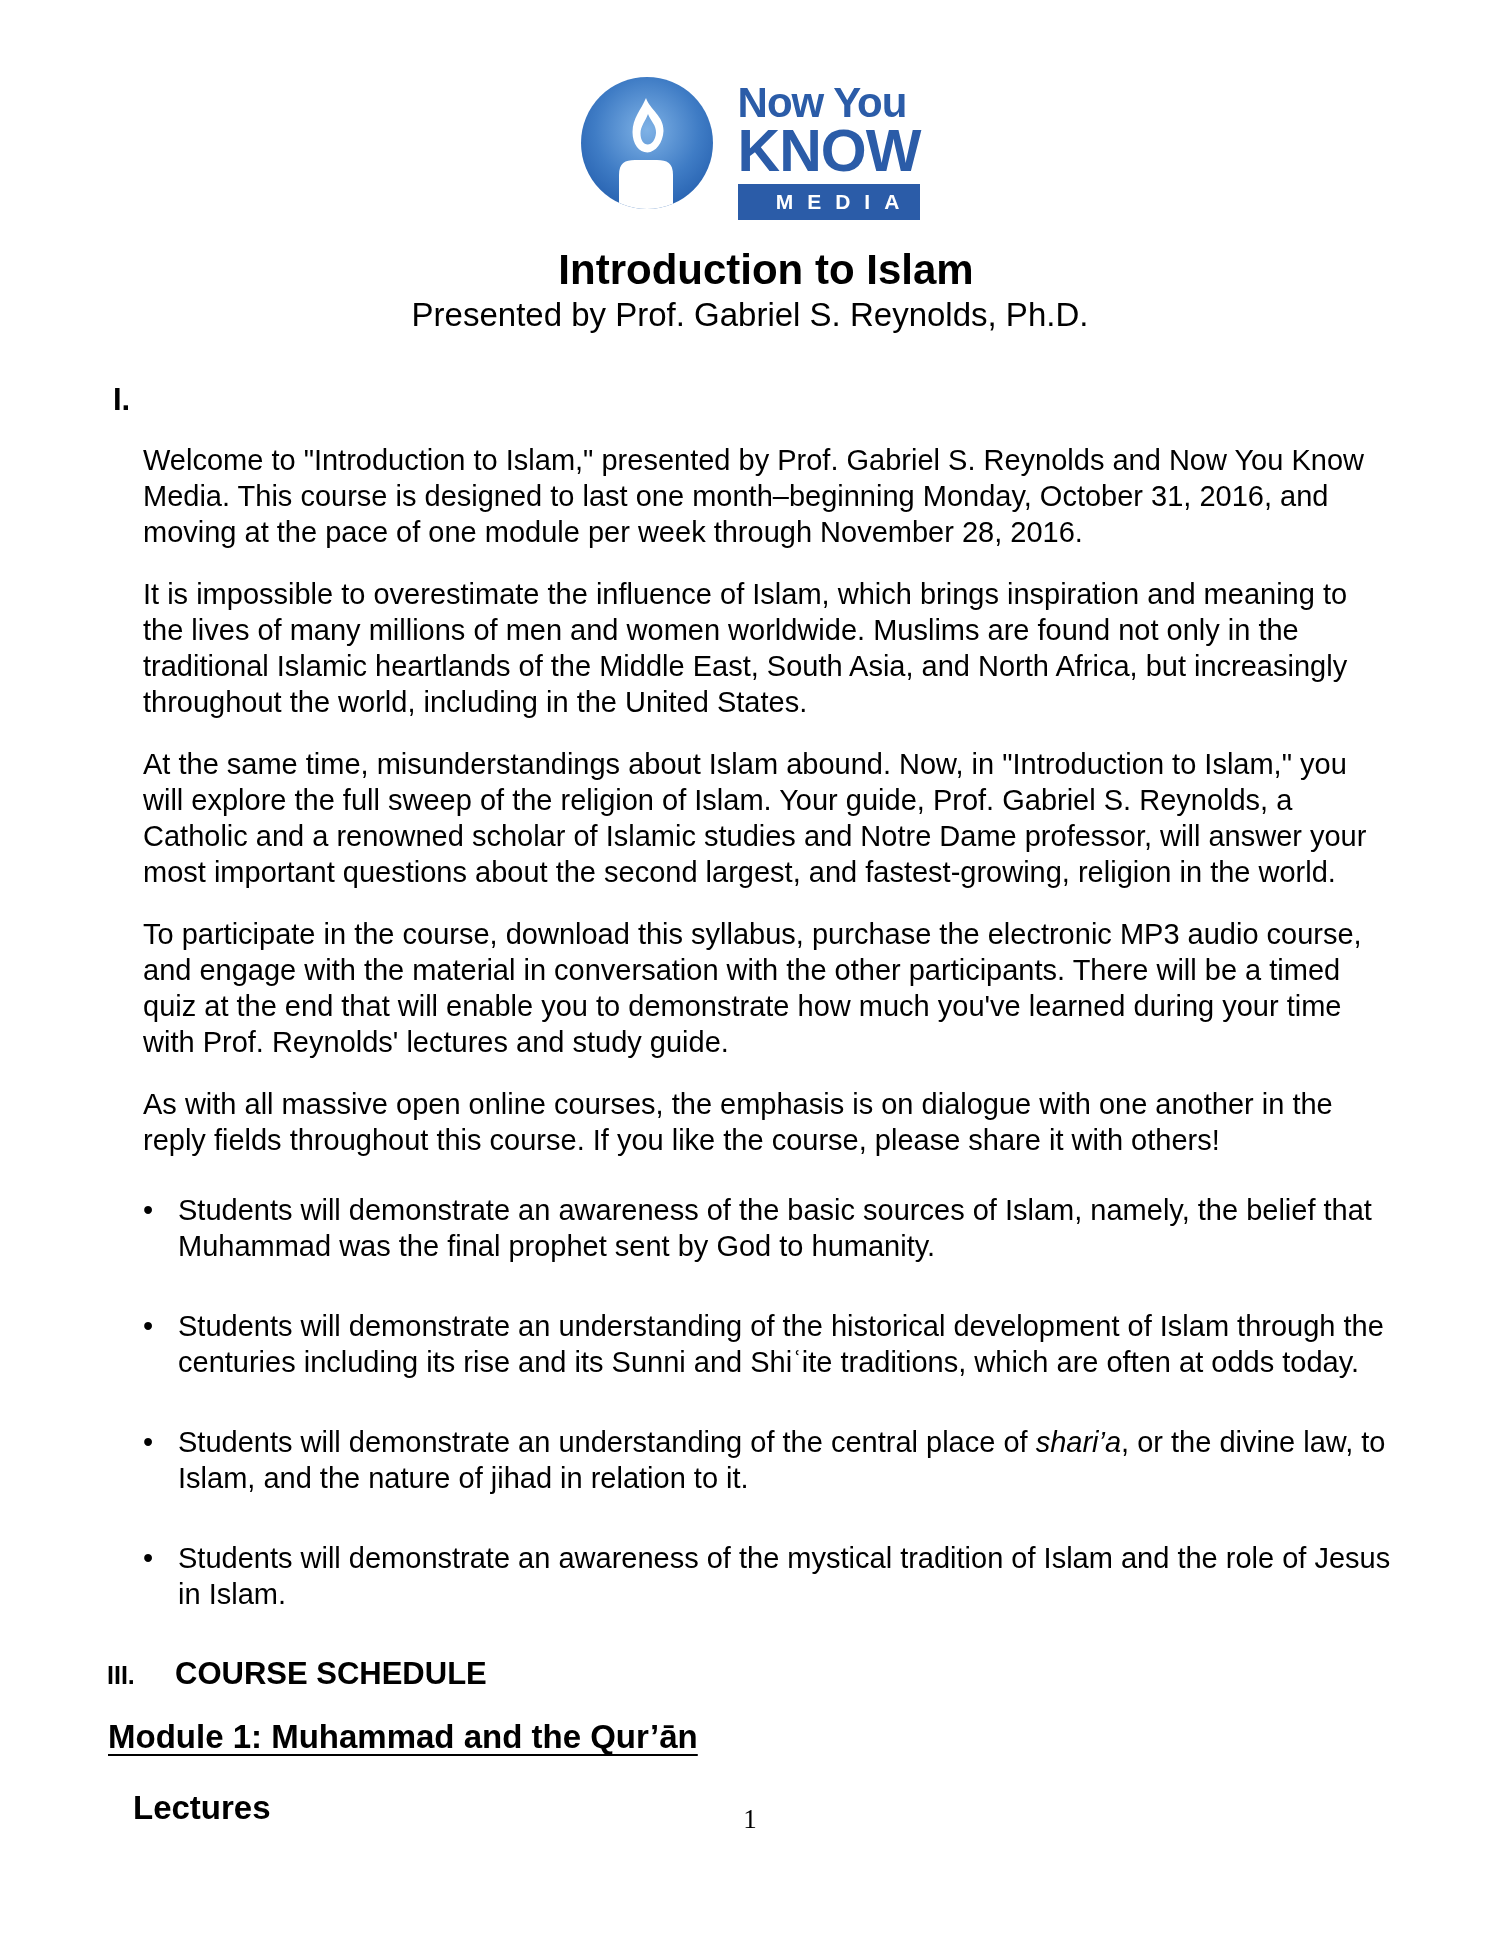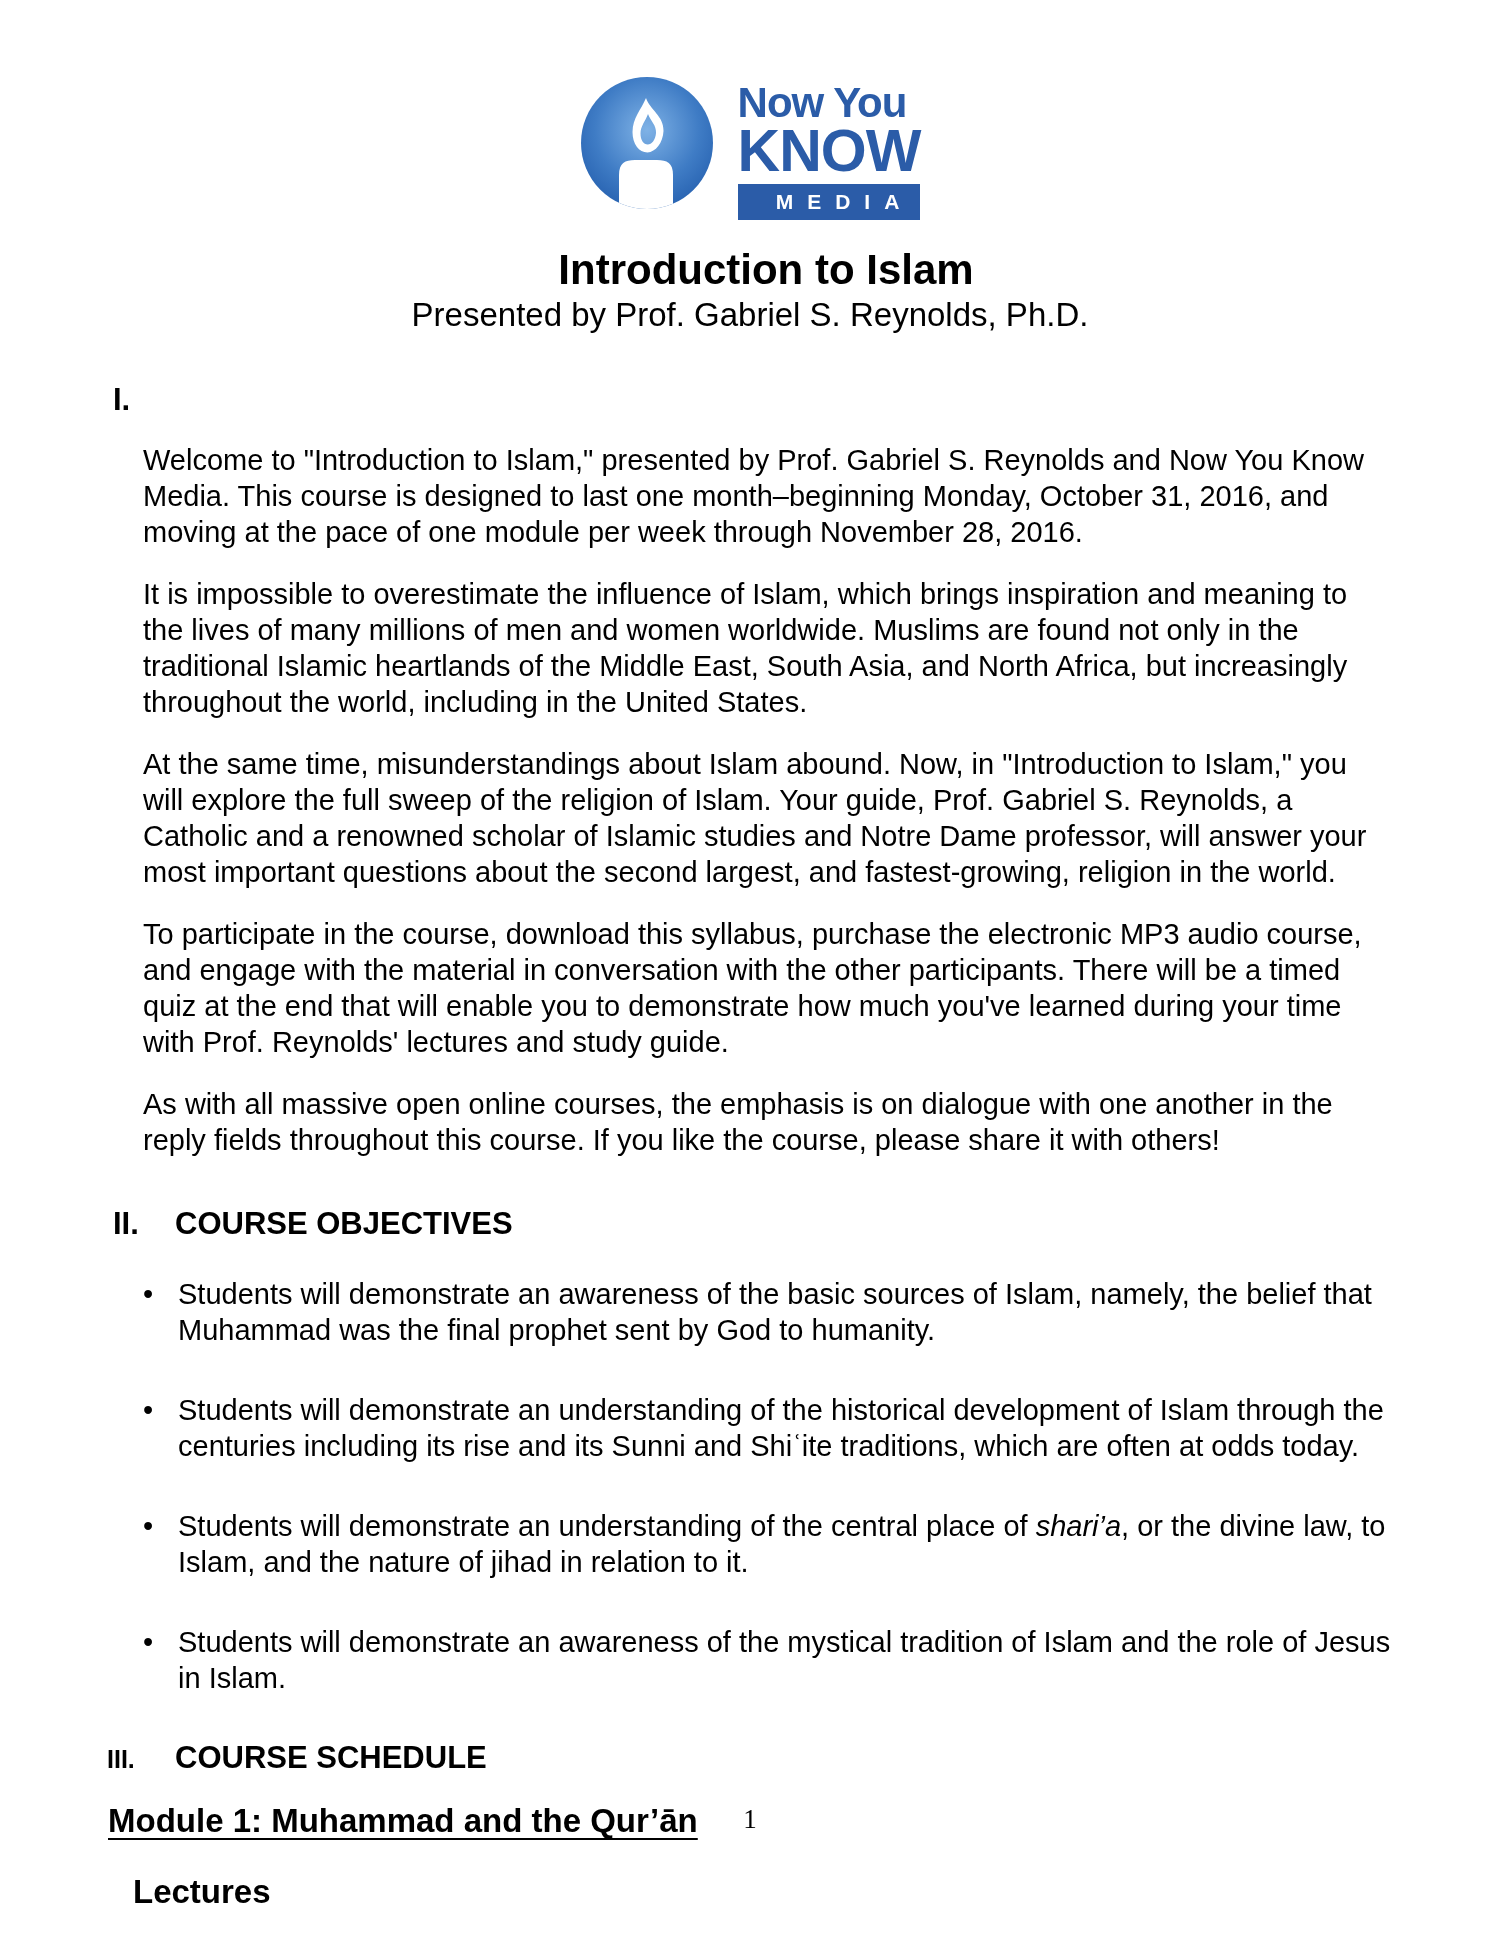--- a/index.html
+++ b/index.html
@@ -83,24 +83,20 @@
       <span class="num">I.</span>
     </div>
     <p class="para">Welcome to "Introduction to Islam," presented by Prof. Gabriel S. Reynolds and Now You Know Media. This course is designed to last one month–beginning Monday, October 31, 2016, and moving at the pace of one module per week through November 28, 2016.</p>
     <p class="para">It is impossible to overestimate the influence of Islam, which brings inspiration and meaning to the lives of many millions of men and women worldwide. Muslims are found not only in the traditional Islamic heartlands of the Middle East, South Asia, and North Africa, but increasingly throughout the world, including in the United States.</p>
     <p class="para">At the same time, misunderstandings about Islam abound. Now, in "Introduction to Islam," you will explore the full sweep of the religion of Islam. Your guide, Prof. Gabriel S. Reynolds, a Catholic and a renowned scholar of Islamic studies and Notre Dame professor, will answer your most important questions about the second largest, and fastest-growing, religion in the world.</p>
     <p class="para">To participate in the course, download this syllabus, purchase the electronic MP3 audio course, and engage with the material in conversation with the other participants. There will be a timed quiz at the end that will enable you to demonstrate how much you've learned during your time with Prof. Reynolds' lectures and study guide.</p>
     <p class="para">As with all massive open online courses, the emphasis is on dialogue with one another in the reply fields throughout this course. If you like the course, please share it with others!</p>
   </section>
 
   <section>
-    <div class="sec-head">
-      <span class="num">II.</span>
-      <span>COURSE OBJECTIVES</span>
-    </div>
     <ul class="bullets">
       <li class="bullet">
         <span class="dot">•</span>
         <span class="txt"><span>Students will demonstrate an awareness of the basic sources of Islam, namely, the belief that Muhammad was the final prophet sent by God to humanity.</span><span></span><em></em><span></span></span>
       </li>
       <li class="bullet">
         <span class="dot">•</span>
         <span class="txt"><span>Students will demonstrate an understanding of the historical development of Islam through the centuries including its rise and its Sunni and Shiʿite traditions, which are often at odds today.</span><span></span><em></em><span></span></span>
       </li>
       <li class="bullet">

